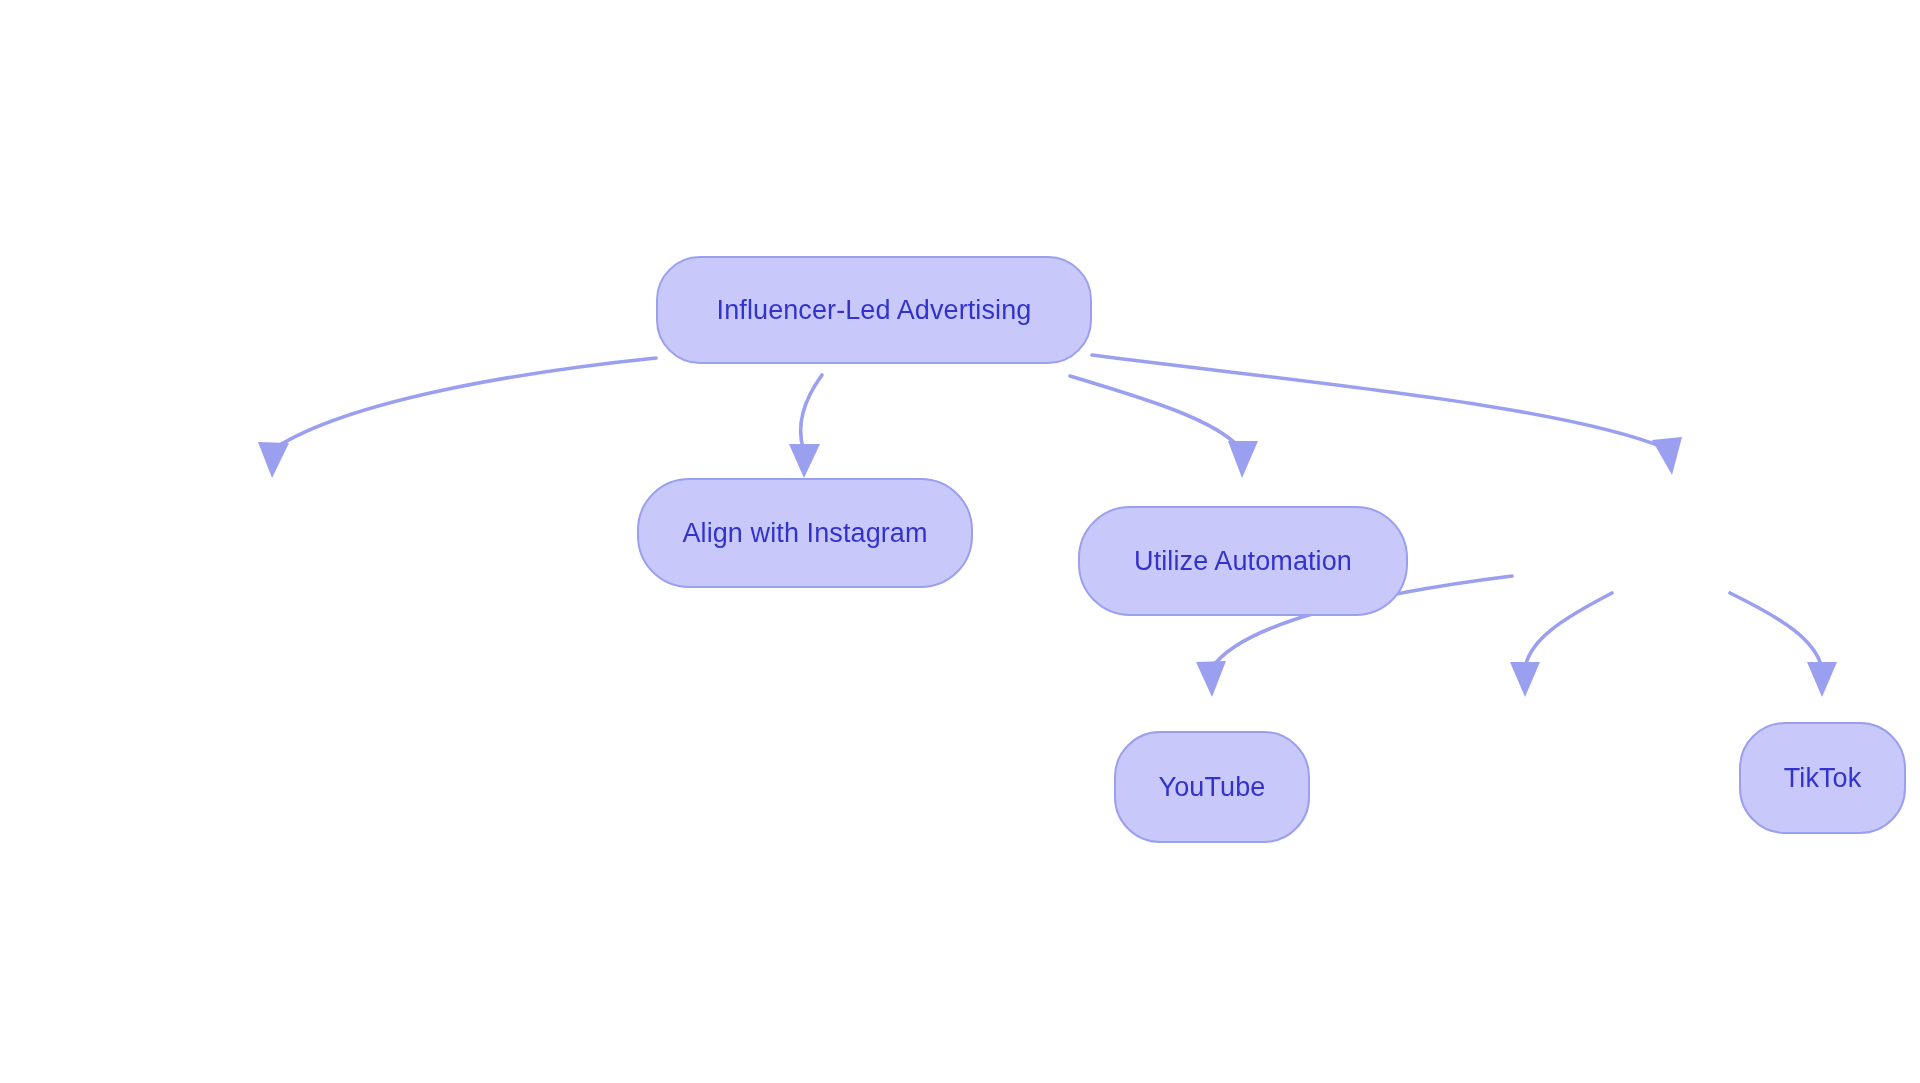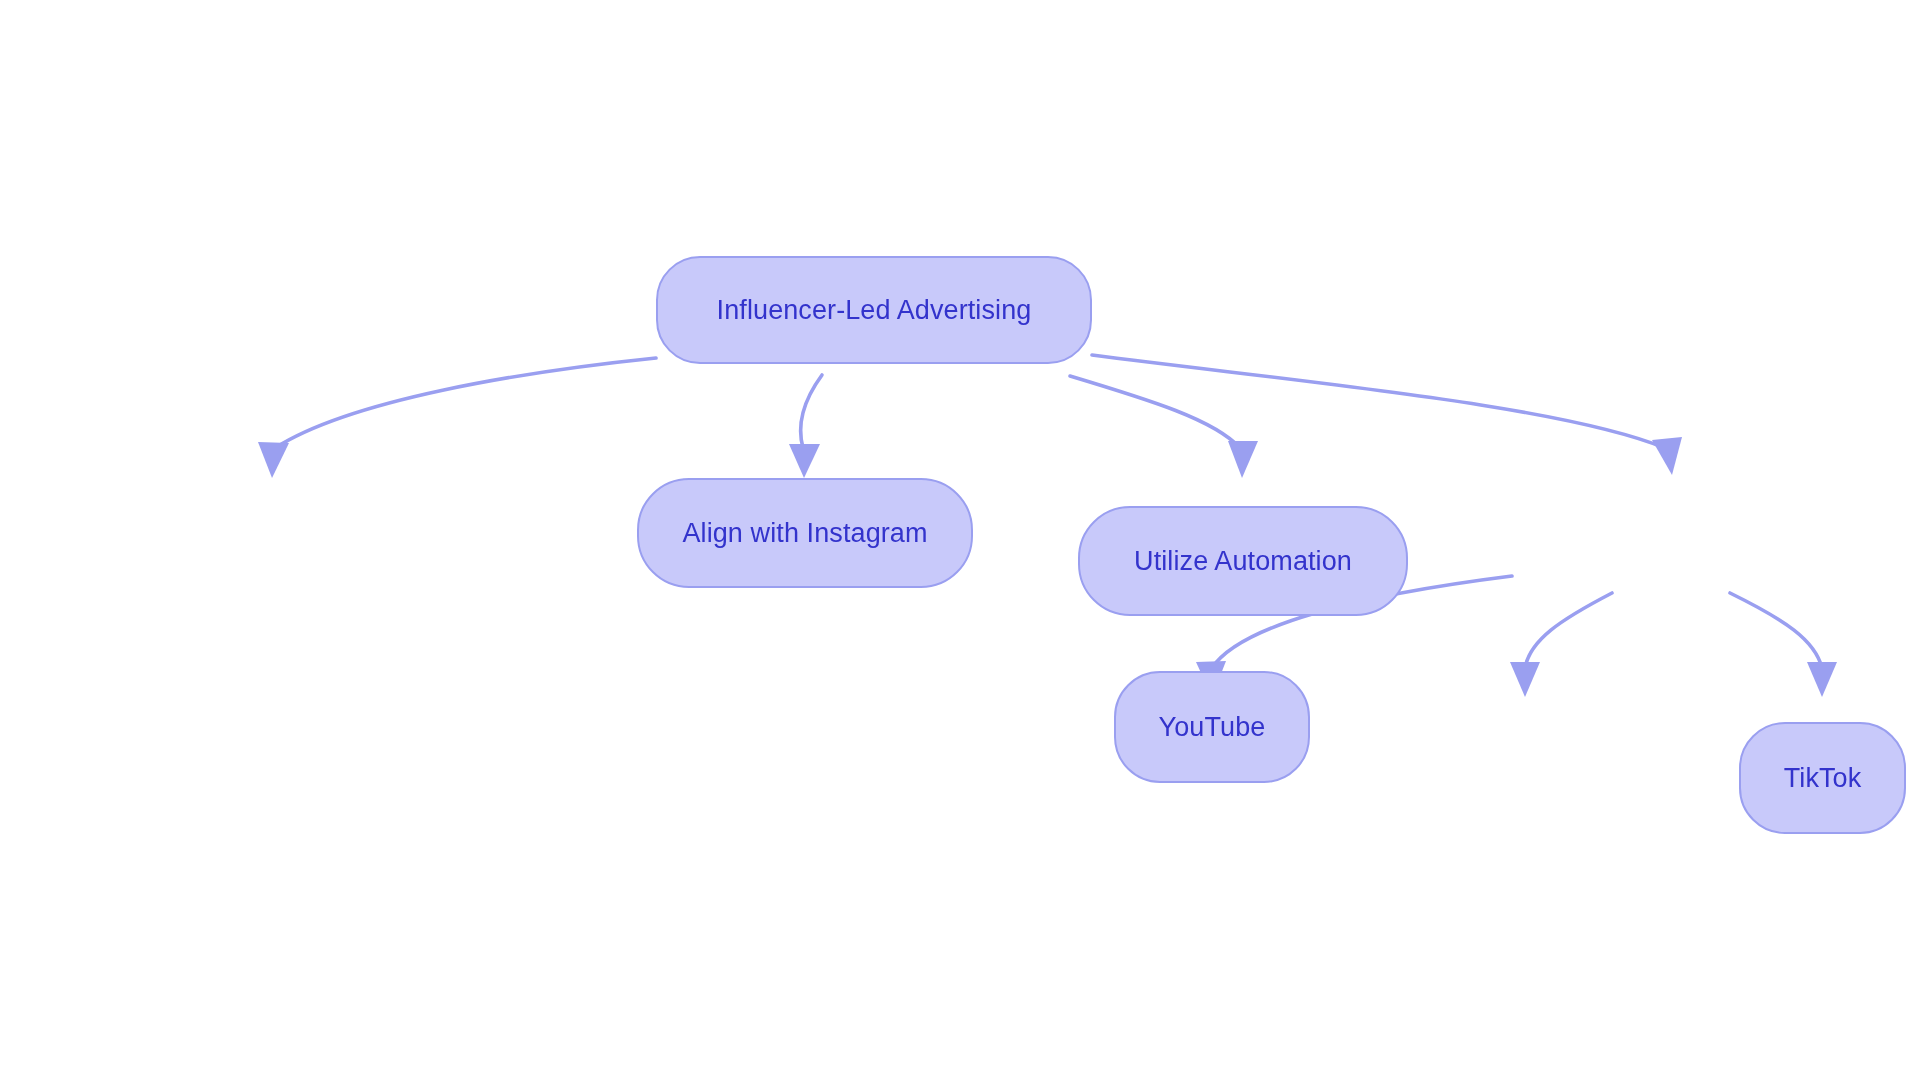--- a/index.html
+++ b/index.html
@@ -121,21 +121,21 @@
 
     <div class="node shape-stadium-wide" style="left:637px; top:478px; width:336px; height:110px;">
       <span class="node-label">Align with Instagram</span>
     </div>
 
     <div class="node shape-stadium-wide" style="left:1078px; top:478px; width:330px; height:110px;margin-top:28px;">
       <span class="node-label">Utilize Automation</span>
     </div>
 
 
-    <div class="node shape-pill" style="left:1114px; top:671px; width:196px; height:112px;">
+    <div class="node shape-pill" style="left:1114px; top:731px; width:196px; height:112px;">
       <span class="node-label">YouTube</span>
     </div>
 
 
     <div class="node shape-pill" style="left:1739px; top:697px; width:167px; height:112px;margin-top:25px;">
       <span class="node-label">TikTok</span>
     </div>
 
   </div>
 </div>

